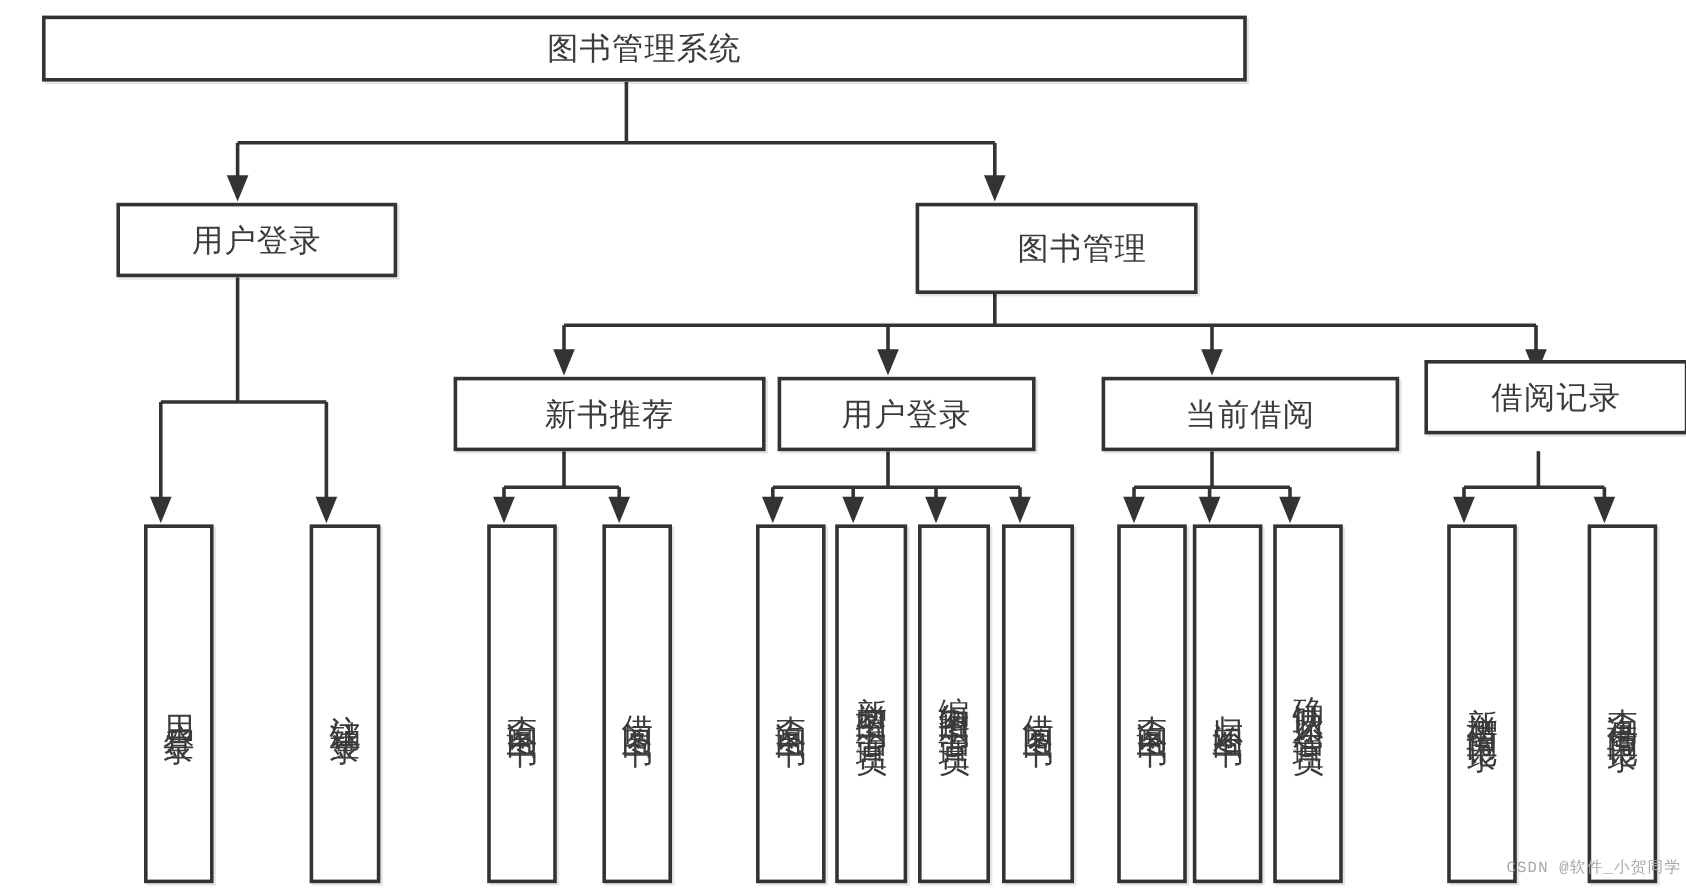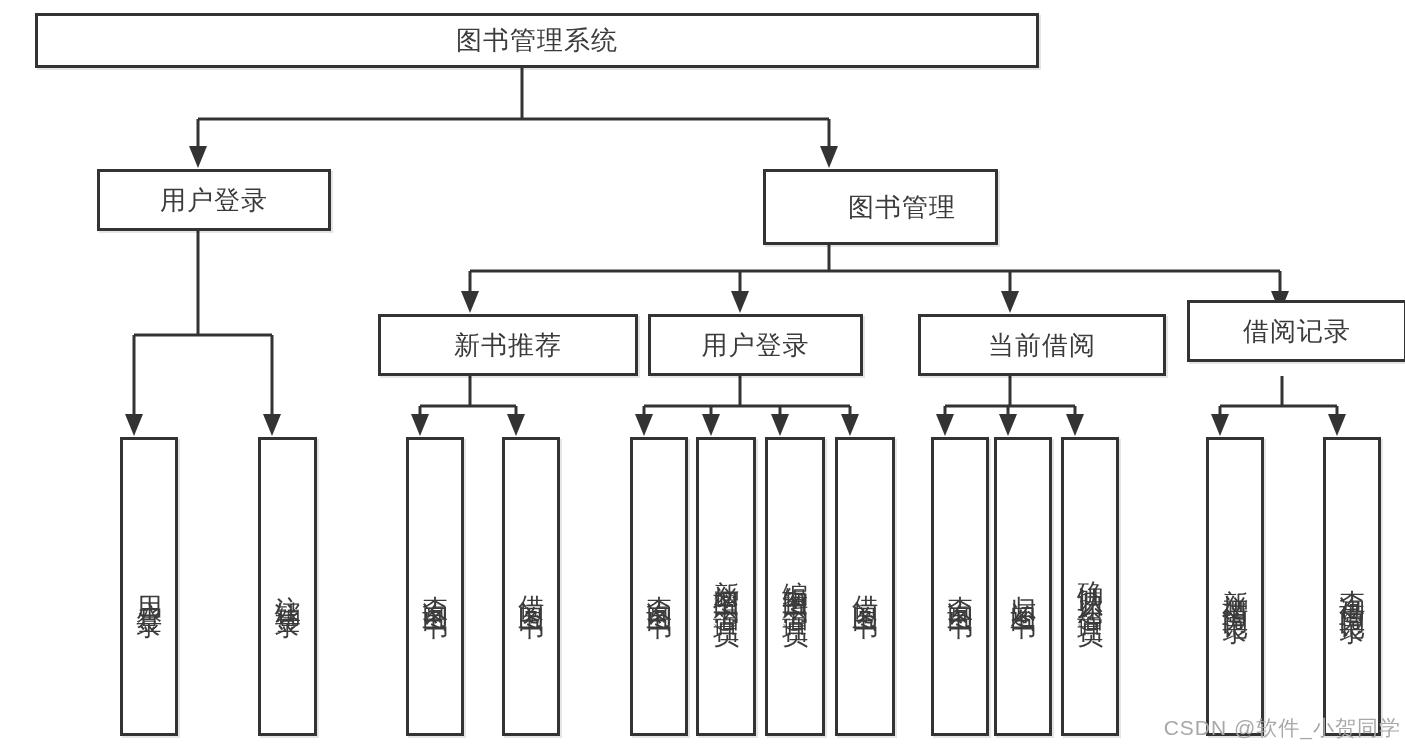--- a/index.html
+++ b/index.html
@@ -20,21 +20,21 @@
     color:var(--text);box-shadow:2px 2px 0 rgba(0,0,0,0.10);margin-left:15px;
   }
   .hbox span{font-size:26px;letter-spacing:1px;white-space:nowrap;}
   .vbox{top:437px;height:299px;}
   .vbox span{
     writing-mode:vertical-rl;text-orientation:mixed;
     font-size:26px;letter-spacing:6px;line-height:1.05;white-space:nowrap;
   }
   .watermark{
     position:absolute;top:714px;right:4px;
-    font-size:21px;letter-spacing:1px;color:var(--watermark);z-index:5;
+    font-size:13px;letter-spacing:1px;color:var(--watermark);z-index:5;font-family:Liberation Mono, monospace;
   }
 </style>
 </head>
 <body>
 
 <div class="stage">
 
   <svg class="wires" width="1405" height="747" viewBox="0 0 1405 747">
     <g>
 

